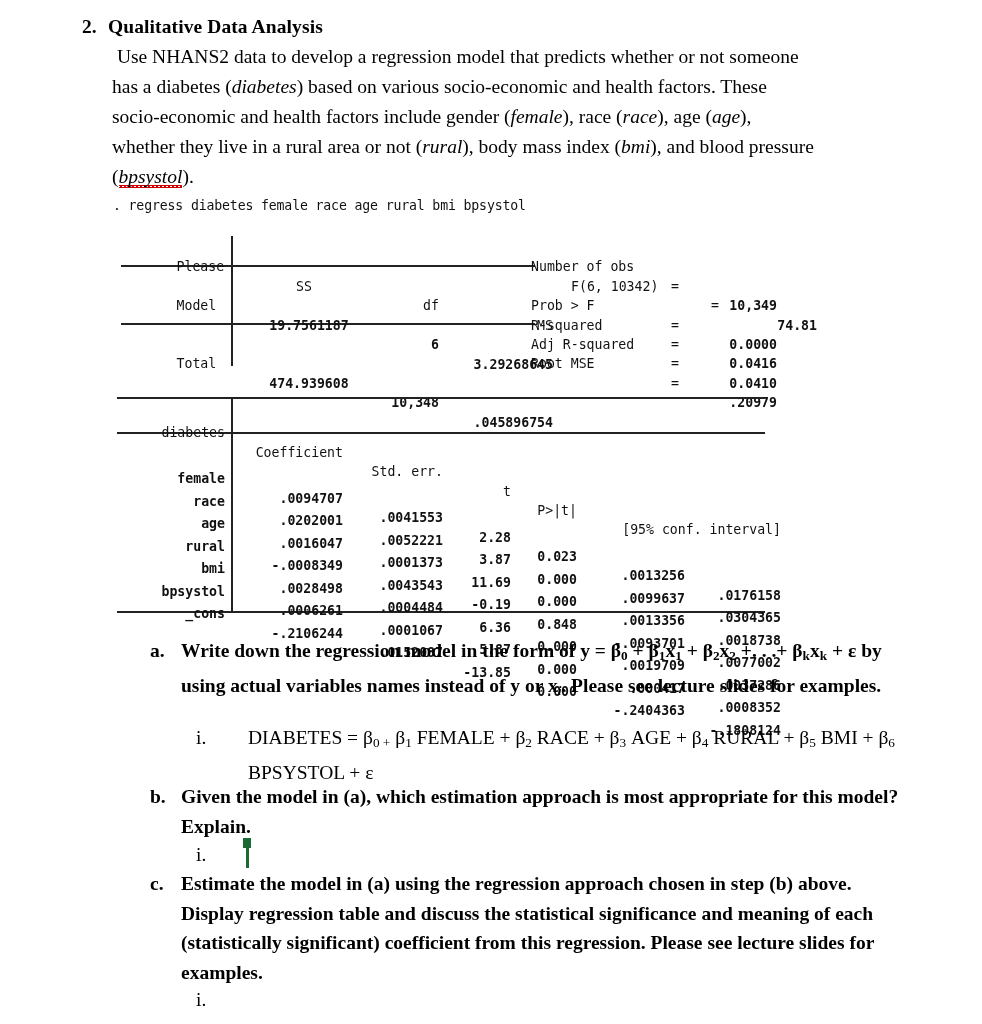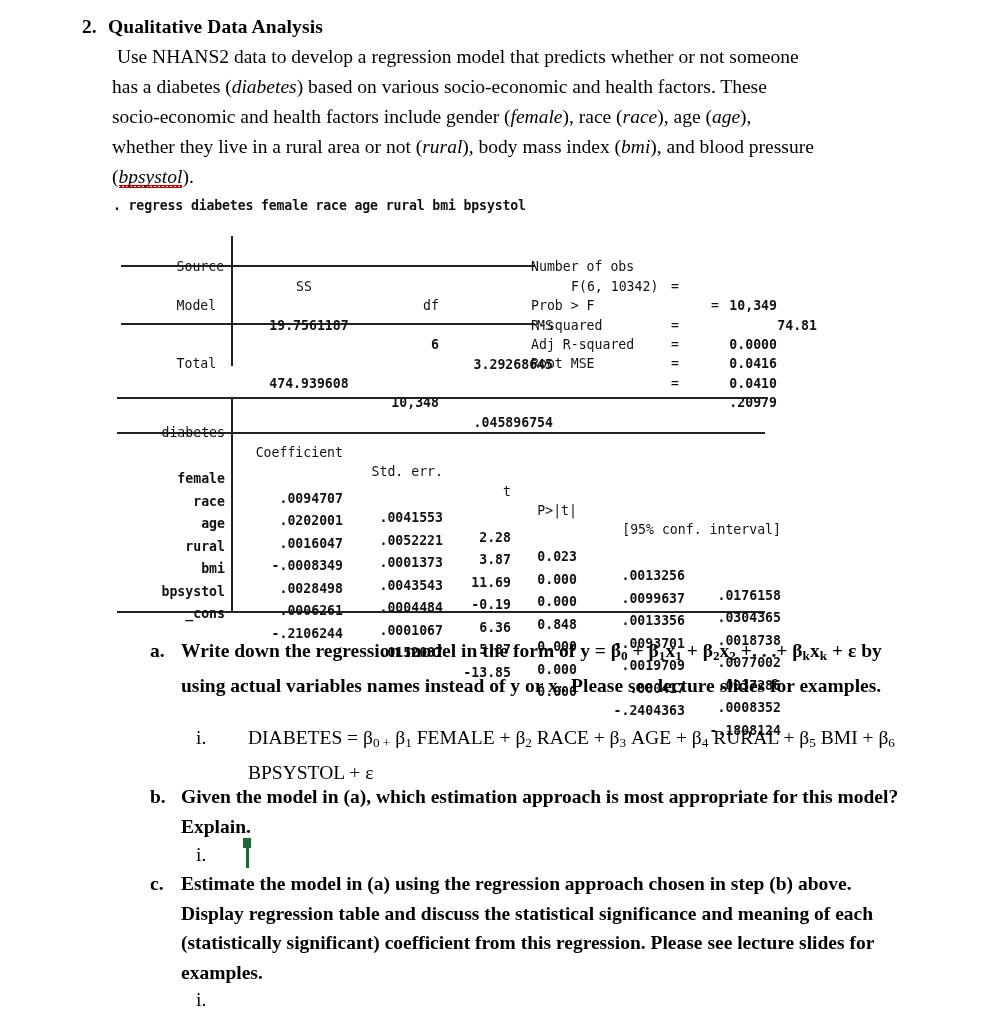--- a/index.html
+++ b/index.html
@@ -72,21 +72,21 @@
     font-family: "DejaVu Sans Mono", "Liberation Mono", monospace;
     font-size: 13.2px;
     line-height: 19.4px;
     color: #111111;
     white-space: pre;
   }
   .stata .cmd {
     position: absolute;
     left: 0px;
     top: 0px;
-    font-weight: bold;
+    font-weight: normal;
     letter-spacing: -0.15px;
   }
 
   
   .t1 {
     position: absolute;
     left: 0px;
     top: 40px;
     width: 660px;
     height: 130px;
@@ -252,21 +252,21 @@
 
     <div class="cmd">. regress diabetes female race age rural bmi bpsystol</div>
 
     
     <div class="t1">
       <div class="vline"></div>
       <div class="hline r1"></div>
       <div class="hline r2"></div>
 
       <div style="position:absolute; left:0; top:2px; width:440px;">
-        <span class="src-lab">Source</span>
+        <span class="src-lab">Please</span>
         <span class="hdr-ss">SS</span>
         <span class="hdr-df">df</span>
         <span class="hdr-ms">MS</span>
       </div>
 
       <div style="position:absolute; left:0; top:41px; width:440px;">
         <span class="src-lab">Model</span>
         <span class="col-ss">19.7561187</span>
         <span class="col-df">6</span>
         <span class="col-ms">3.29268645</span>

